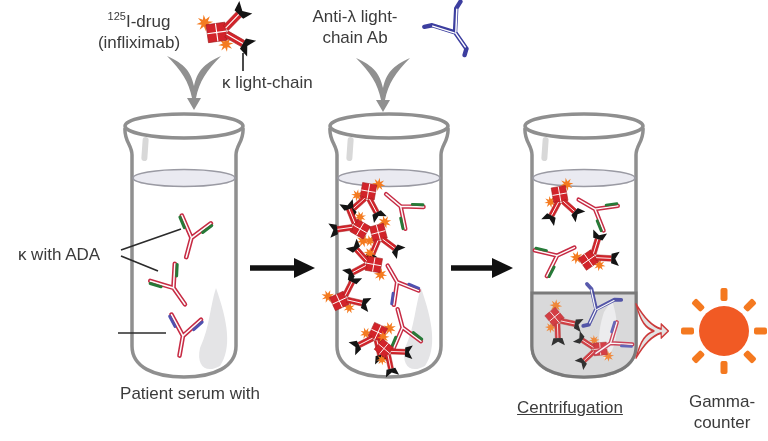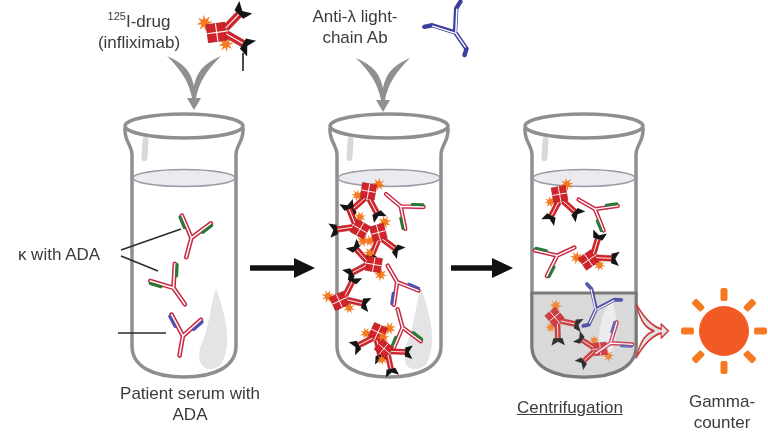--- a/index.html
+++ b/index.html
@@ -169,31 +169,31 @@
     </g>
     <circle class="sun-core" r="25"></circle>
   </g>
 </svg>
 
 <div class="label center" style="left:68px;top:6px;width:142px;">
   <div><sup>125</sup><span>I-drug</span></div>
   <div>(infliximab)</div>
 </div>
 
+<div class="label" style="left:222px;top:72px;">κ light-chain</div>
 
 <div class="label right" style="left:290px;top:6px;width:130px;">
   <div>Anti-λ light-</div>
   <div>chain Ab</div>
 </div>
 
 <div class="label right" style="left:2px;top:244px;width:114px;">κ with ADA</div>
 
 <div class="label center" style="left:90px;top:383px;width:200px;">
   <div>Patient serum with</div>
-  <div>ADA</div>
 </div>
 
 <div class="label center" style="left:495px;top:397px;width:150px;text-decoration:underline;">Centrifugation</div>
 
 <div class="label center" style="left:672px;top:391px;width:100px;">
   <div>Gamma-</div>
   <div>counter</div>
 </div>
 
 </div>

